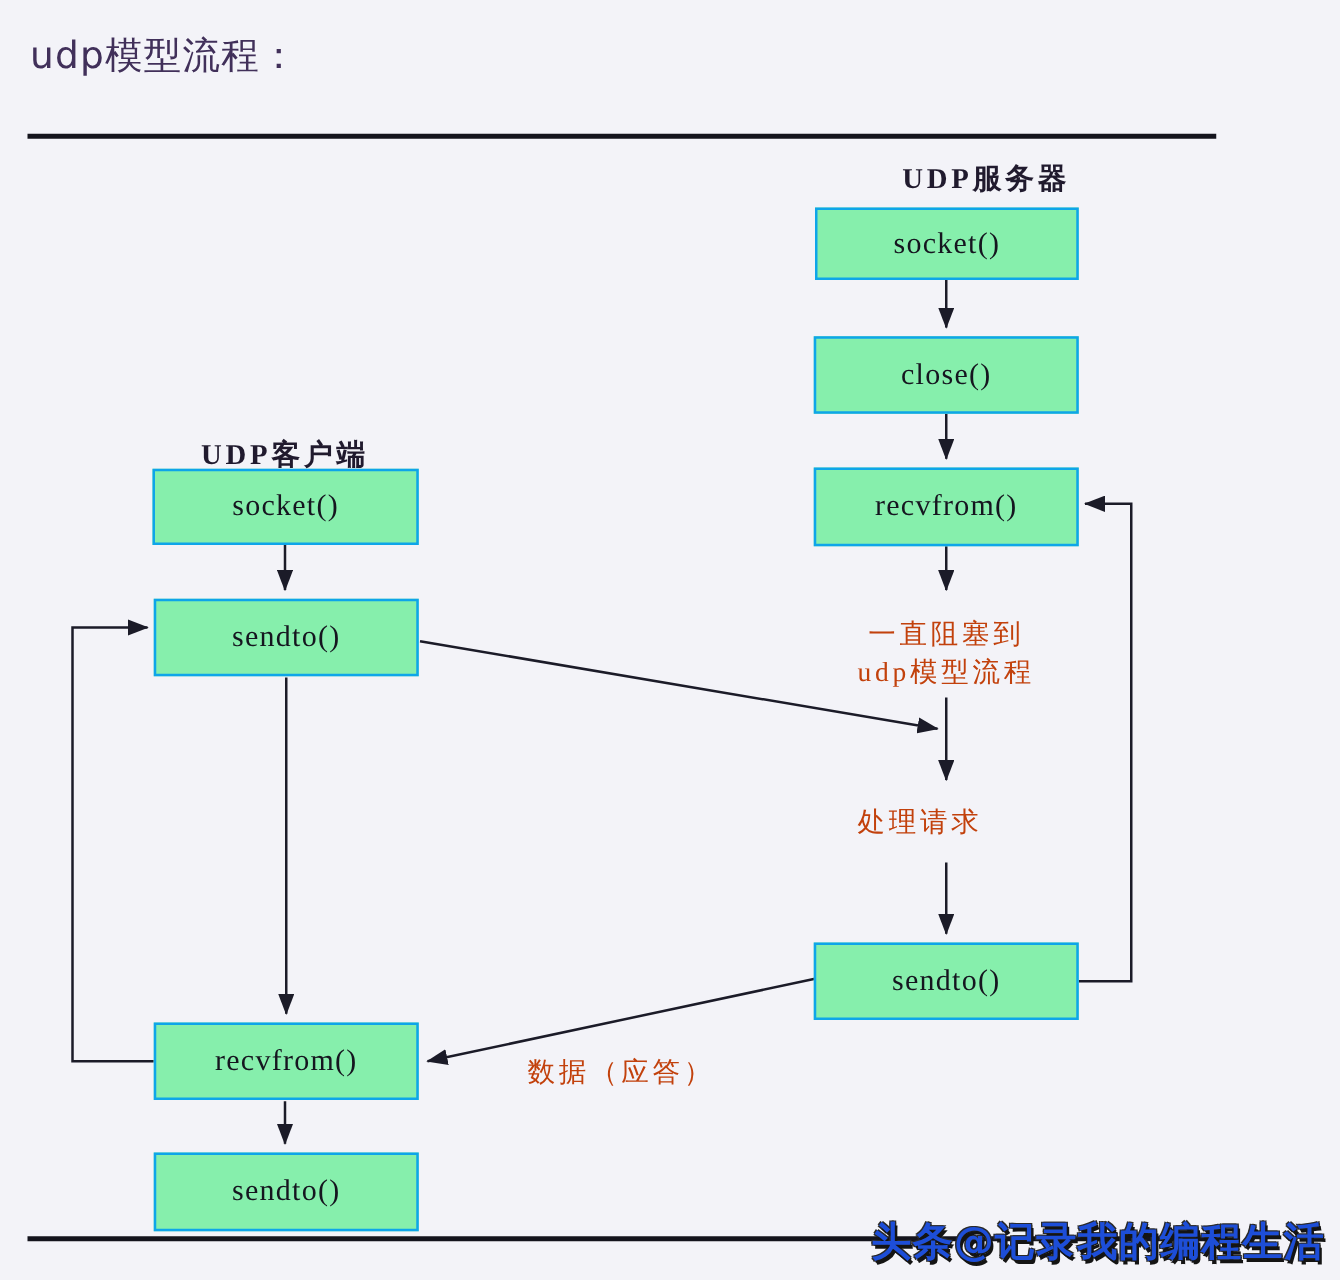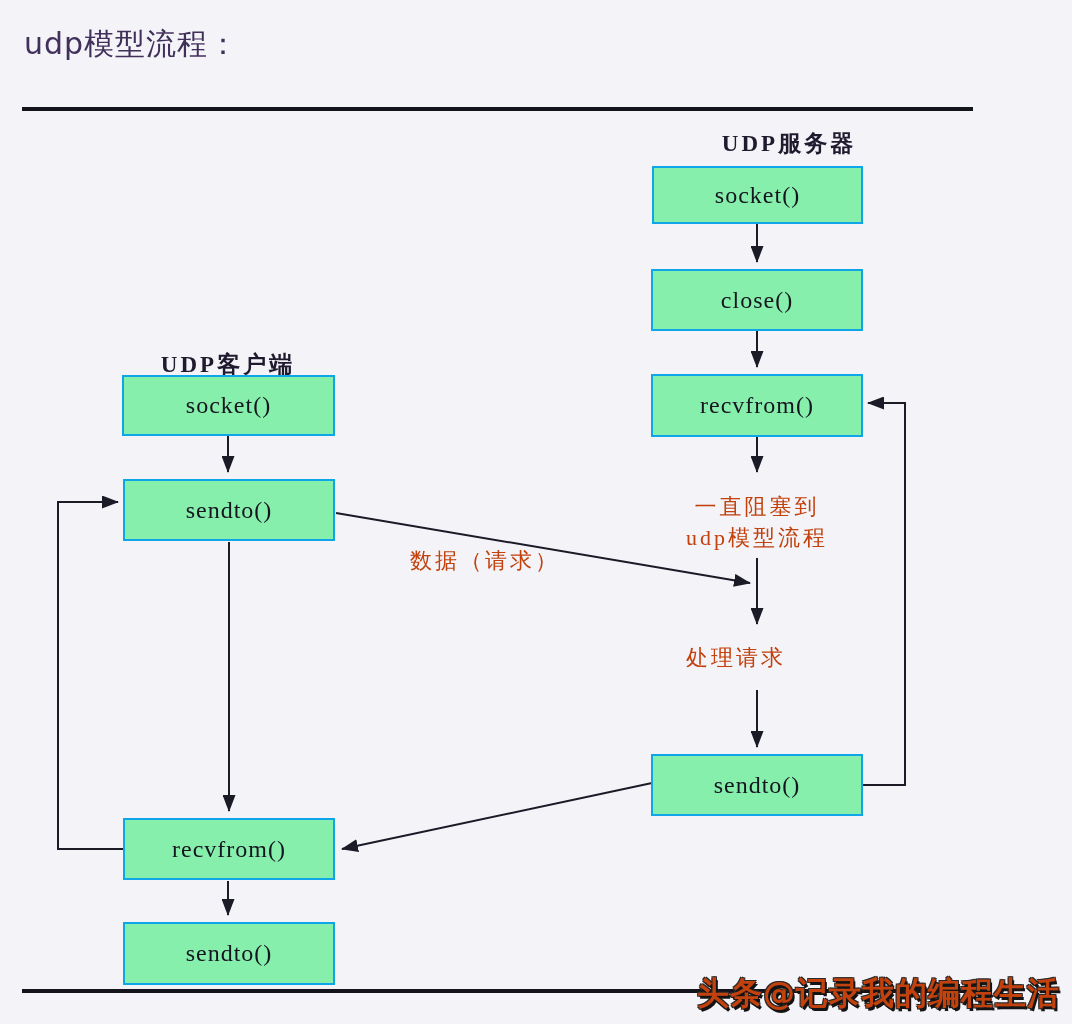--- a/index.html
+++ b/index.html
@@ -65,21 +65,21 @@
   .anno.two-line {
     line-height: 31px;
   }
   .watermark {
     position: absolute;
     right: 12px;
     top: 972px;
     font-family: "DejaVu Sans", "Liberation Sans", sans-serif;
     font-size: 32px;
     font-weight: bold;
-    color: #c2410c;
+    color: #1d4ed8;
     letter-spacing: 1px;
     white-space: nowrap;
     text-shadow:
       2px 3px 0 #141414,
       -1px -1px 0 #2a2a2a,
       1px -1px 0 #2a2a2a,
       -1px 1px 0 #2a2a2a,
       1px 1px 0 #141414;
   }
 </style>
@@ -130,17 +130,17 @@
   <div class="node" style="left:122px; top:375px; width:213px; height:61px;">socket()</div>
   <div class="node" style="left:123px; top:479px; width:212px; height:62px;">sendto()</div>
   <div class="node" style="left:123px; top:818px; width:212px; height:62px;">recvfrom()</div>
   <div class="node" style="left:123px; top:922px; width:212px; height:63px;">sendto()</div>
 
   <div class="anno two-line" style="left:757px; top:522px;">
     <span>一直阻塞到</span><br>
     <span>udp模型流程</span>
   </div>
   <div class="anno" style="left:736px; top:658px;">处理请求</div>
-  <div class="anno" style="left:485px; top:561px;">数据（请求）</div>
+  <div class="anno" style="left:497px; top:858px;">数据（应答）</div>
 
   <div class="watermark">头条@记录我的编程生活</div>
 
 </div>
 
 </body></html>

